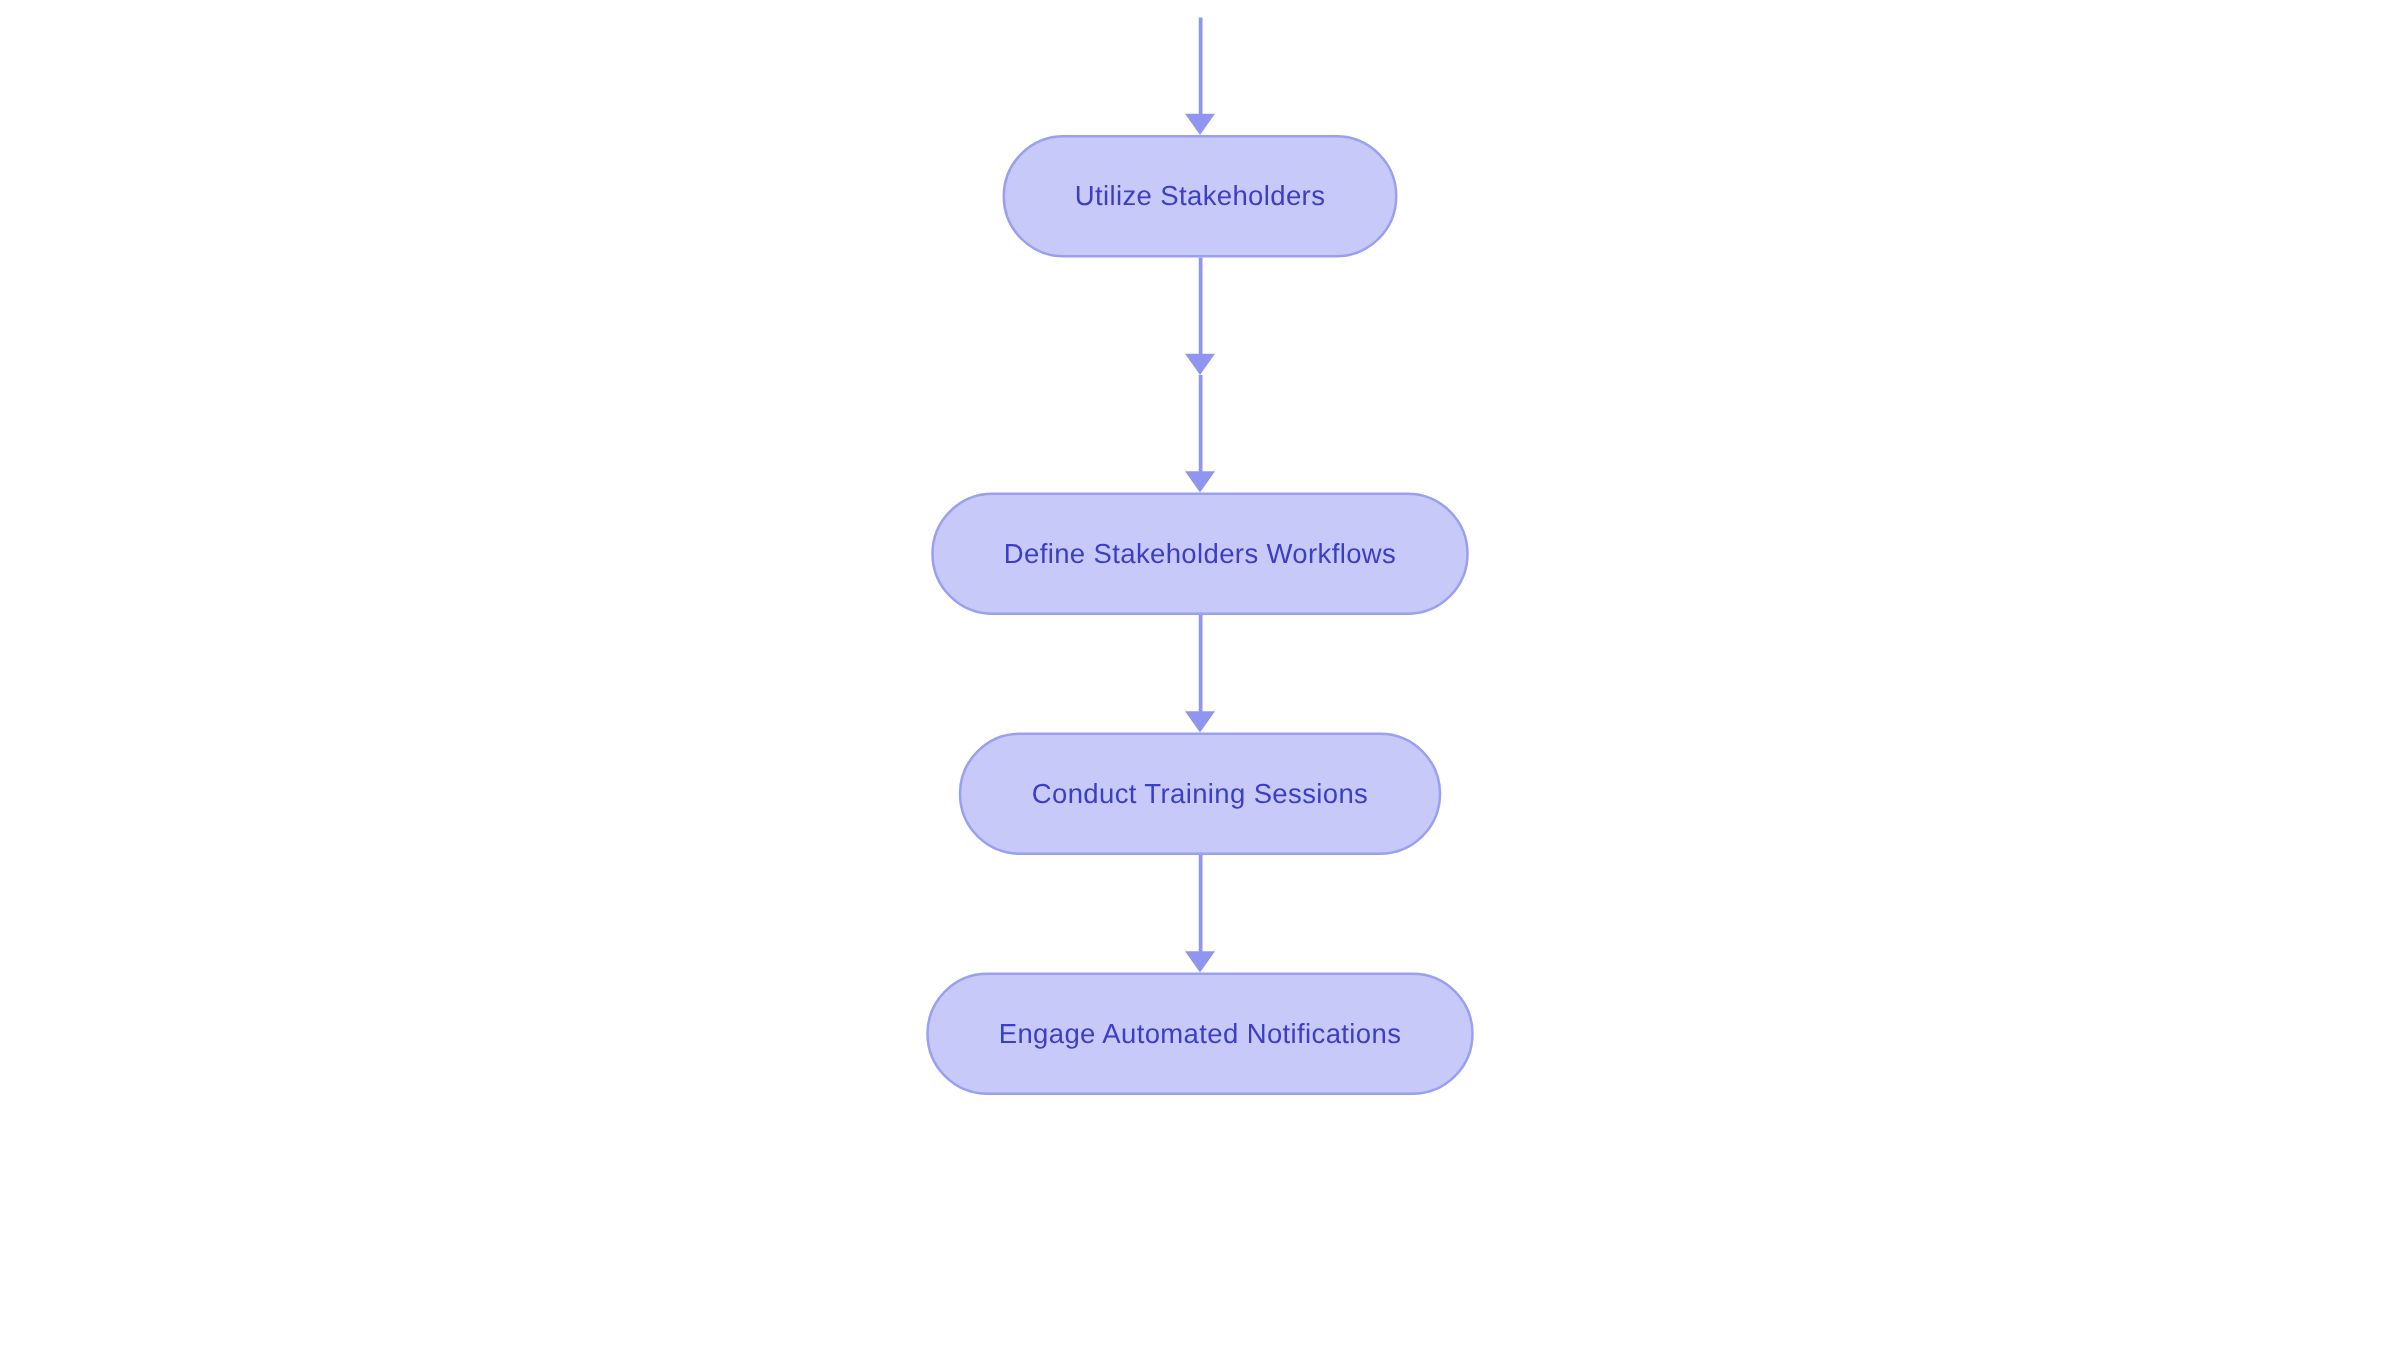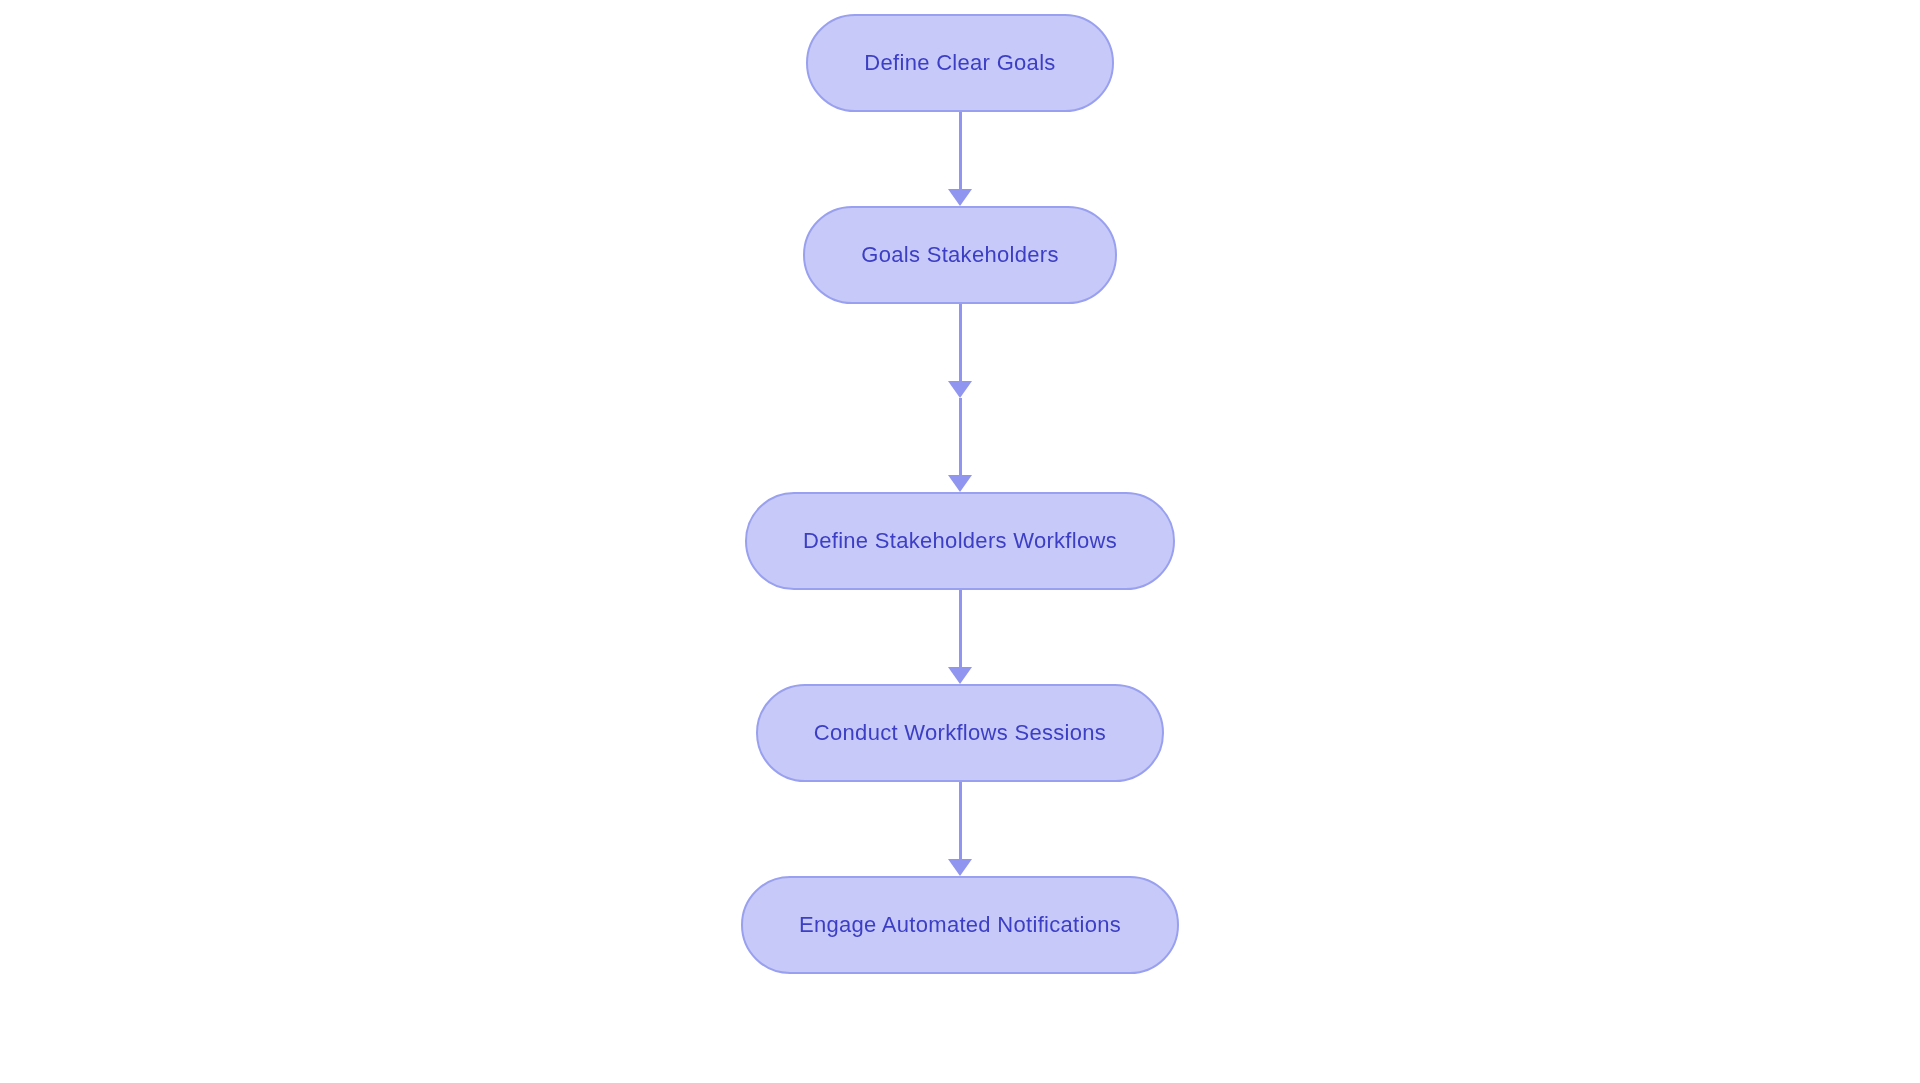--- a/index.html
+++ b/index.html
@@ -54,31 +54,28 @@
     border-right: 12px solid transparent;
     border-top: 17px solid var(--arrow, #9095f0);
     margin-top: -1px;
   }
 </style>
 </head>
 <body>
 
 <div class="flow">
 
-  <div class="node">
-    <span class="node-label">Define Clear Goals</span>
-  </div>
 
   <div class="arrow">
     <div class="arrow-line"></div>
     <div class="arrow-head"></div>
   </div>
 
   <div class="node">
-    <span class="node-label">Goals Stakeholders</span>
+    <span class="node-label">Utilize Stakeholders</span>
   </div>
 
   <div class="arrow">
     <div class="arrow-line"></div>
     <div class="arrow-head"></div>
   </div>
 
 
   <div class="arrow">
     <div class="arrow-line"></div>
@@ -88,21 +85,21 @@
   <div class="node">
     <span class="node-label">Define Stakeholders Workflows</span>
   </div>
 
   <div class="arrow">
     <div class="arrow-line"></div>
     <div class="arrow-head"></div>
   </div>
 
   <div class="node">
-    <span class="node-label">Conduct Workflows Sessions</span>
+    <span class="node-label">Conduct Training Sessions</span>
   </div>
 
   <div class="arrow">
     <div class="arrow-line"></div>
     <div class="arrow-head"></div>
   </div>
 
   <div class="node">
     <span class="node-label">Engage Automated Notifications</span>
   </div>

